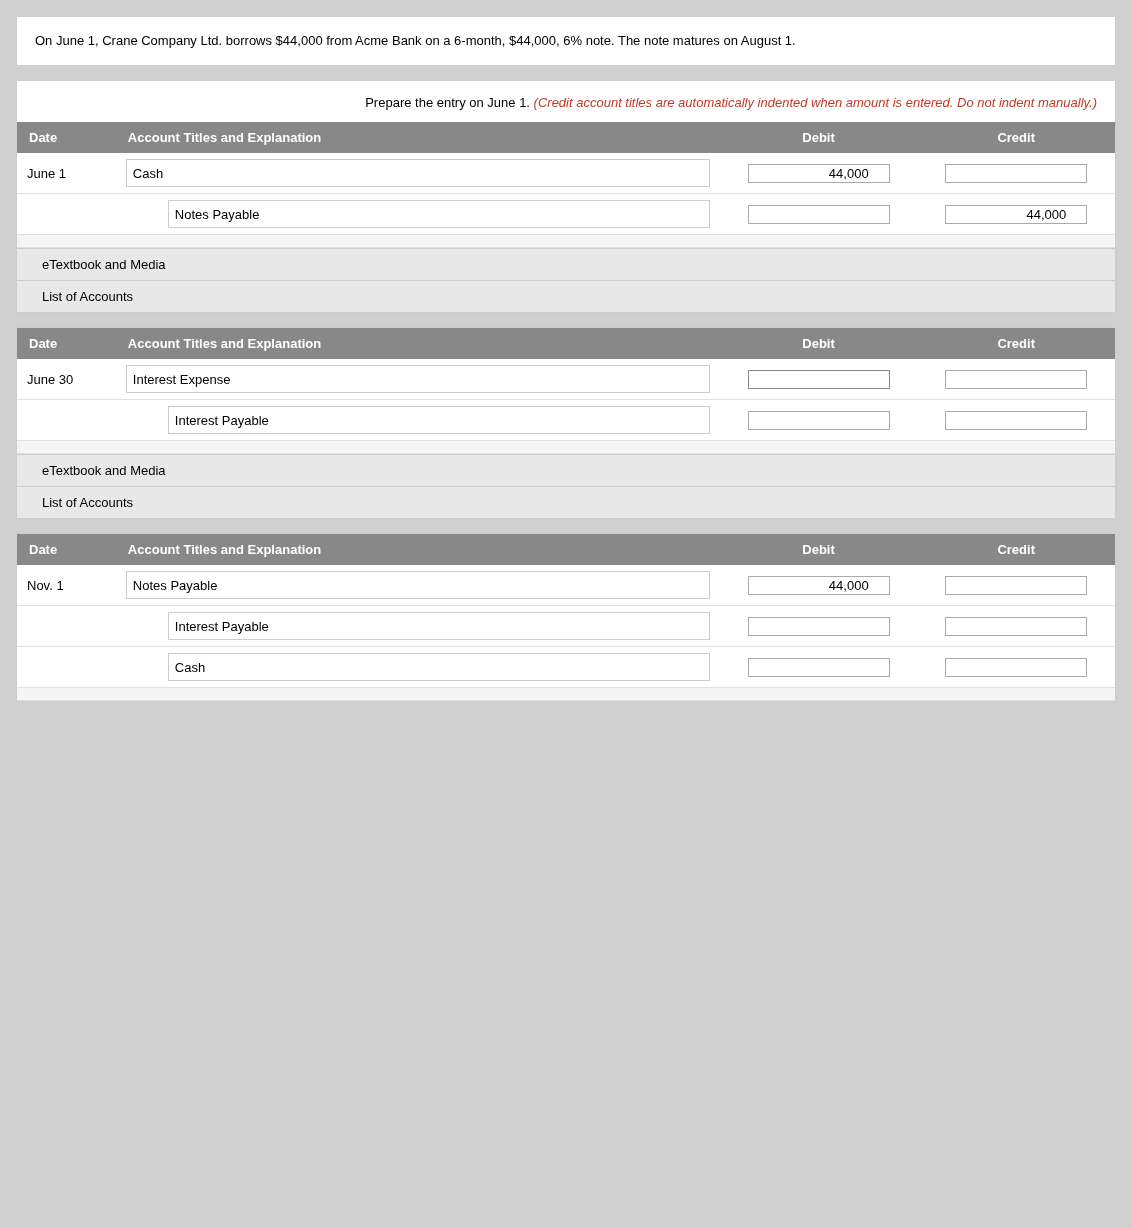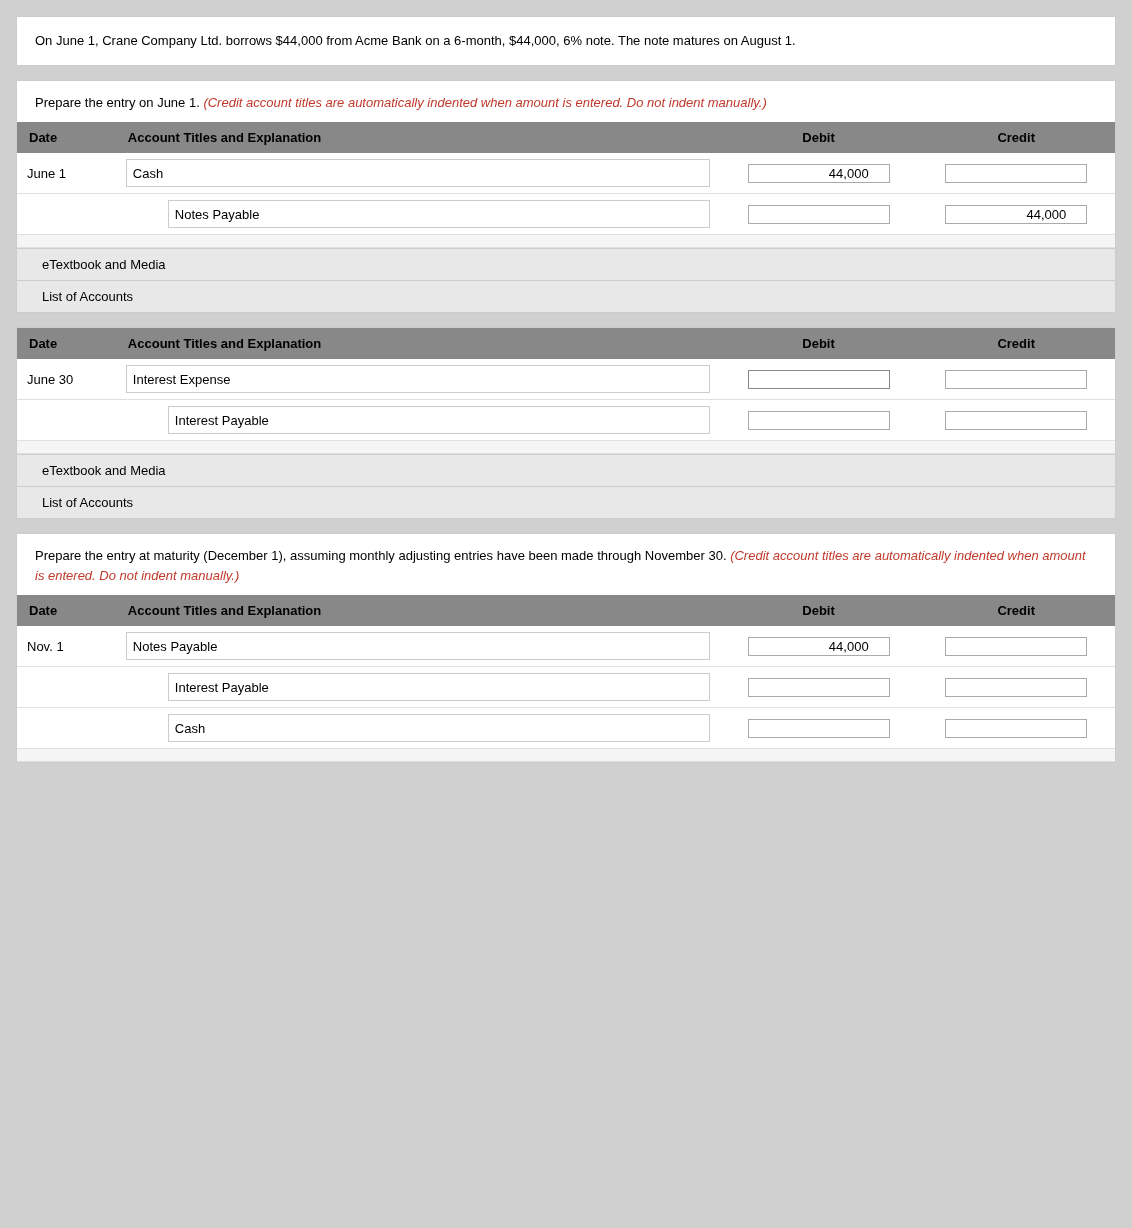--- a/index.html
+++ b/index.html
@@ -20,33 +20,34 @@
     .section-box {
       background: #fff;
       border: 1px solid #ccc;
       margin-bottom: 14px;
       padding: 0;
     }
     .section-instruction {
       padding: 12px 18px 10px;
       line-height: 1.5;
       font-size: 13px;
+      text-align: right;
     }
     .italic-red {
       color: #c0392b;
       font-style: italic;
     }
     .journal-table {
       width: 100%;
       border-collapse: collapse;
       margin-bottom: 0;
     }
     .journal-table thead tr {
       background: #888;
-      color: #000000;
+      color: #ffffff;
     }
     .journal-table thead th {
       padding: 8px 12px;
       text-align: left;
       font-weight: bold;
       font-size: 13px;
     }
     .journal-table thead th.center {
       text-align: center;
     }
@@ -211,23 +212,20 @@
       <tr class="spacer-row">
           <td colspan="4"></td>
         </tr>
     </tbody>
   </table>
   <div class="footer-row">eTextbook and Media</div>
   <div class="footer-row">List of Accounts</div>
 </div>
 
 <div class="section-box">
-  <div class="section-instruction">
-    <span>Prepare the entry at maturity (December 1), assuming monthly adjusting entries have been made through November 30. </span><span class="italic-red">(Credit account titles are automatically indented when amount is entered. Do not indent manually.)</span>
-  </div>
   <table class="journal-table">
     <thead>
       <tr>
         <th class="date-col">Date</th>
         <th class="account-col">Account Titles and Explanation</th>
         <th class="debit-col center">Debit</th>
         <th class="credit-col center">Credit</th>
       </tr>
     </thead>
     <tbody>

